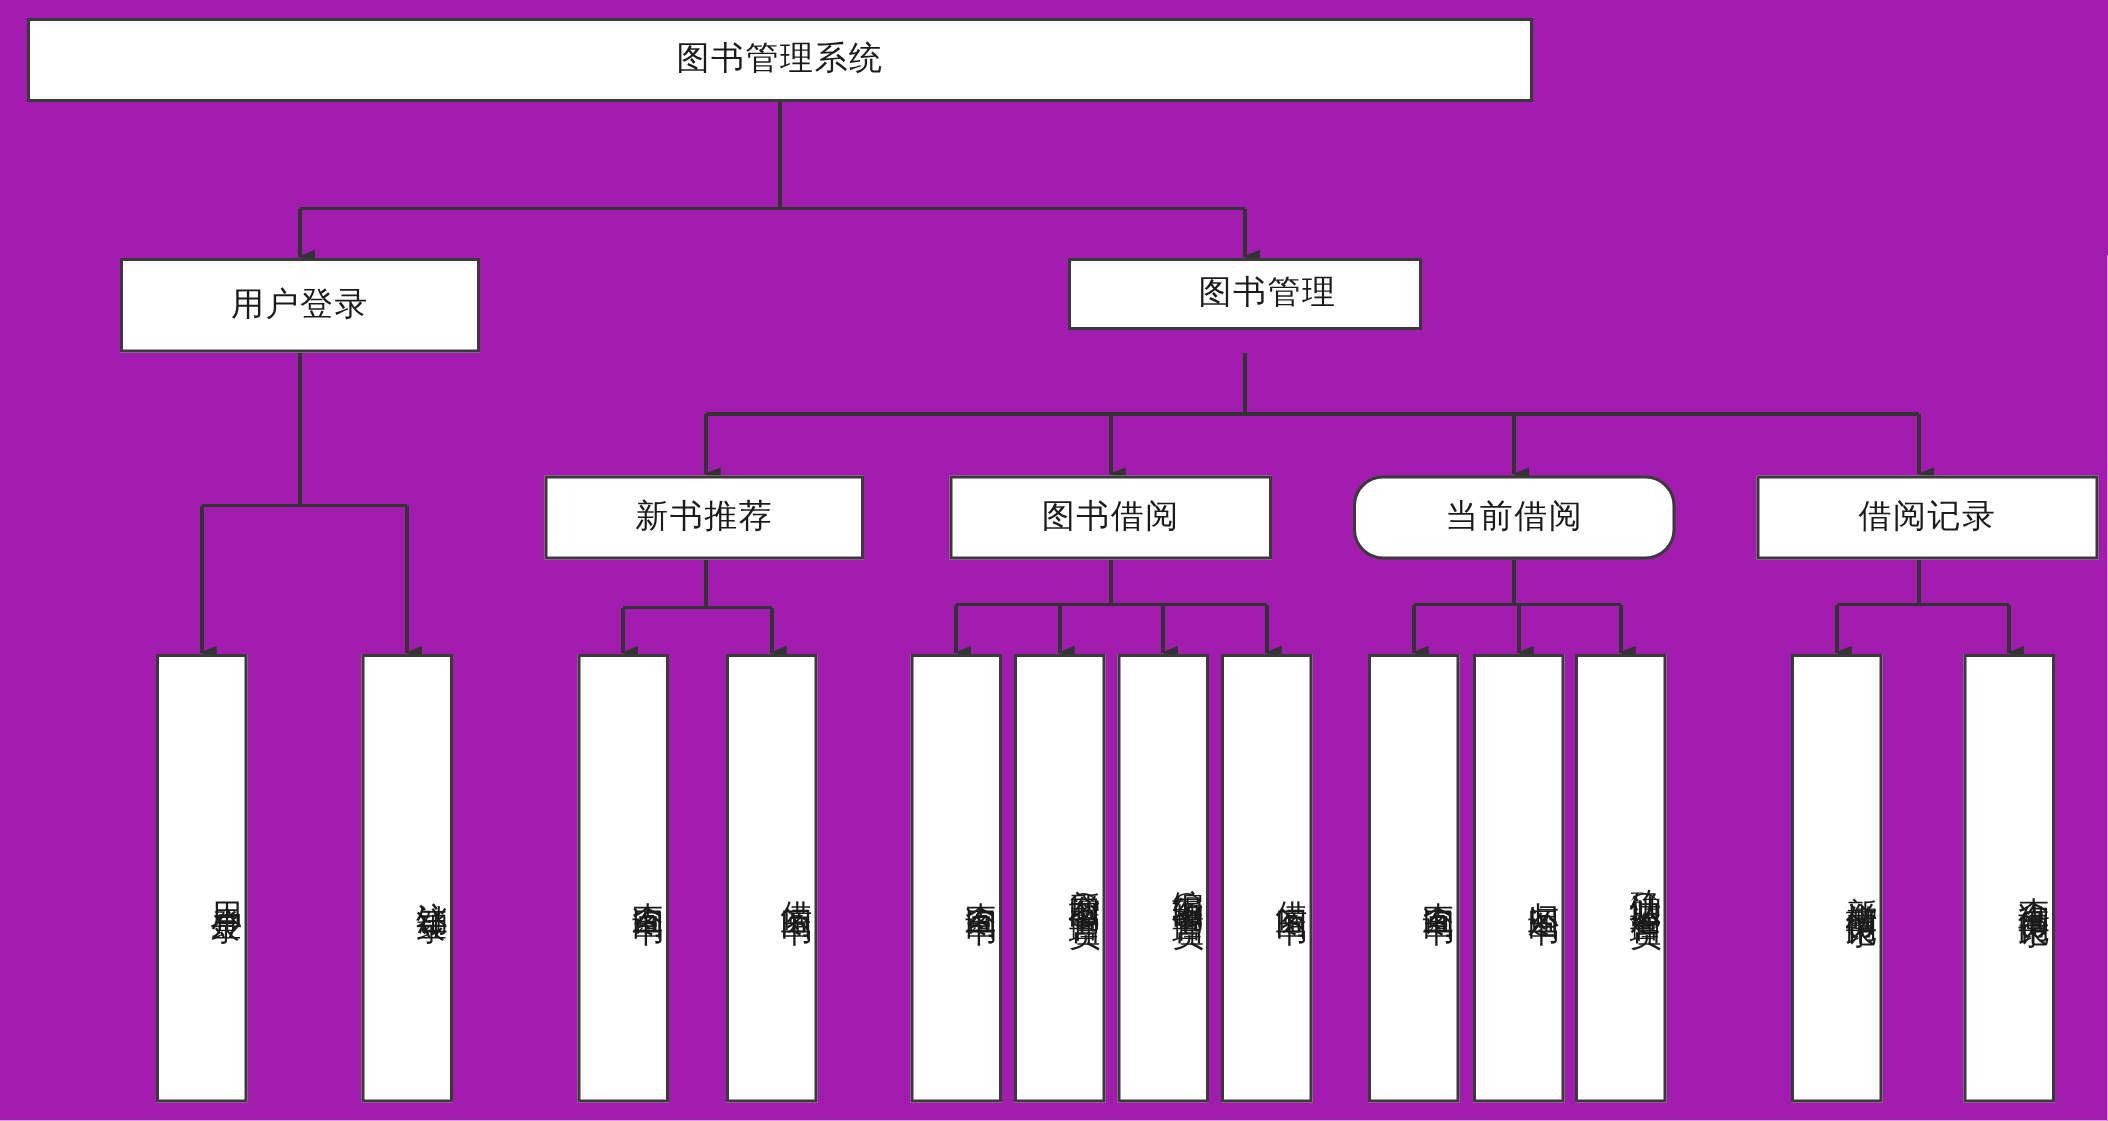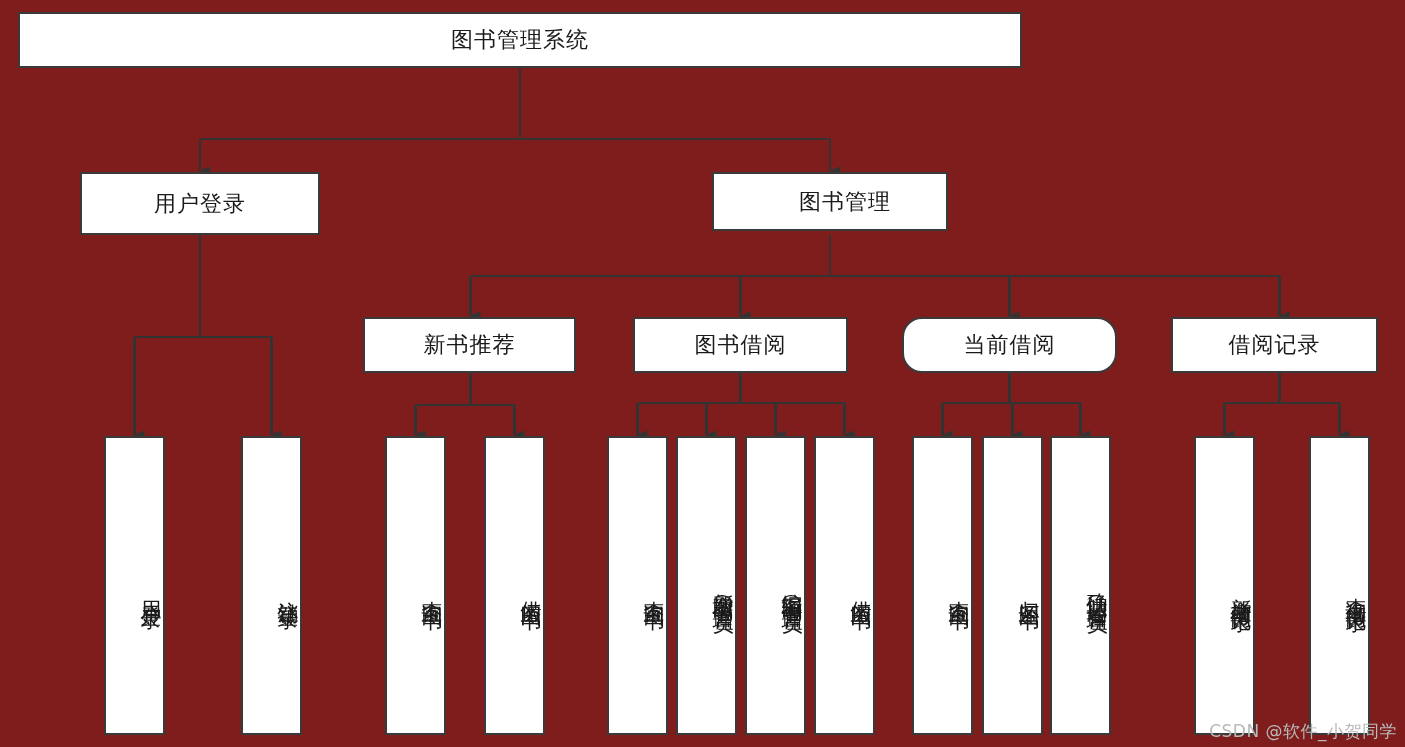--- a/index.html
+++ b/index.html
@@ -9,21 +9,21 @@
     padding: 0;
     background: #ffffff;
   }
   body {
     font-family: "DejaVu Sans", "Liberation Sans", sans-serif;
   }
   #canvas {
     position: relative;
     width: 1405px;
     height: 747px;
-    background: #7f1d1d;
+    background: #a21caf;
     overflow: hidden;
   }
   #edges {
     position: absolute;
     left: 0;
     top: 0;
     width: 1405px;
     height: 747px;
     pointer-events: none;
   }
@@ -115,33 +115,33 @@
       </g>
   </svg>
 
   <div id="nodes">
       <div class="node horiz" style="left: 18px; top: 12px; width: 1004px; height: 56px;">
         <span class="hlabel">图书管理系统</span>
       </div>
       <div class="node horiz" style="left: 80px; top: 172px; width: 240px; height: 63px;">
         <span class="hlabel">用户登录</span>
       </div>
-      <div class="node horiz" style="left: 712px; top: 172px; width: 236px; height: 59px; padding-left: 36px;">
+      <div class="node horiz" style="left: 712px; top: 172px; width: 236px; height: 48px; padding-left: 36px;">
         <span class="hlabel">图书管理</span>
       </div>
       <div class="node horiz" style="left: 363px; top: 317px; width: 213px; height: 56px;">
         <span class="hlabel">新书推荐</span>
       </div>
       <div class="node horiz" style="left: 633px; top: 317px; width: 215px; height: 56px; text-align: center;">
         <span class="hlabel">图书借阅</span>
       </div>
       <div class="node horiz" style="left: 902px; top: 317px; width: 215px; height: 56px; border-radius: 20px;">
         <span class="hlabel">当前借阅</span>
       </div>
-      <div class="node horiz" style="left: 1171px; top: 317px; width: 207px; height: 56px;">
+      <div class="node horiz" style="left: 1171px; top: 317px; width: 228px; height: 56px;">
         <span class="hlabel">借阅记录</span>
       </div>
       <div class="node vert" style="left: 104px; top: 436px; width: 61px; height: 299px;">
         <span class="vlabel">用户登录</span>
       </div>
       <div class="node vert" style="left: 241px; top: 436px; width: 61px; height: 299px;">
         <span class="vlabel">注销登录</span>
       </div>
       <div class="node vert" style="left: 385px; top: 436px; width: 61px; height: 299px;">
         <span class="vlabel">查询图书</span>
@@ -171,14 +171,13 @@
         <span class="vlabel">确认归还（管理员）</span>
       </div>
       <div class="node vert" style="left: 1194px; top: 436px; width: 61px; height: 299px;">
         <span class="vlabel">新增借阅记录</span>
       </div>
       <div class="node vert" style="left: 1309px; top: 436px; width: 61px; height: 299px;">
         <span class="vlabel">查询借阅记录</span>
       </div>
     </div>
 
-  <div id="watermark">CSDN @软件_小贺同学</div>
 </div>
 
 </body></html>

